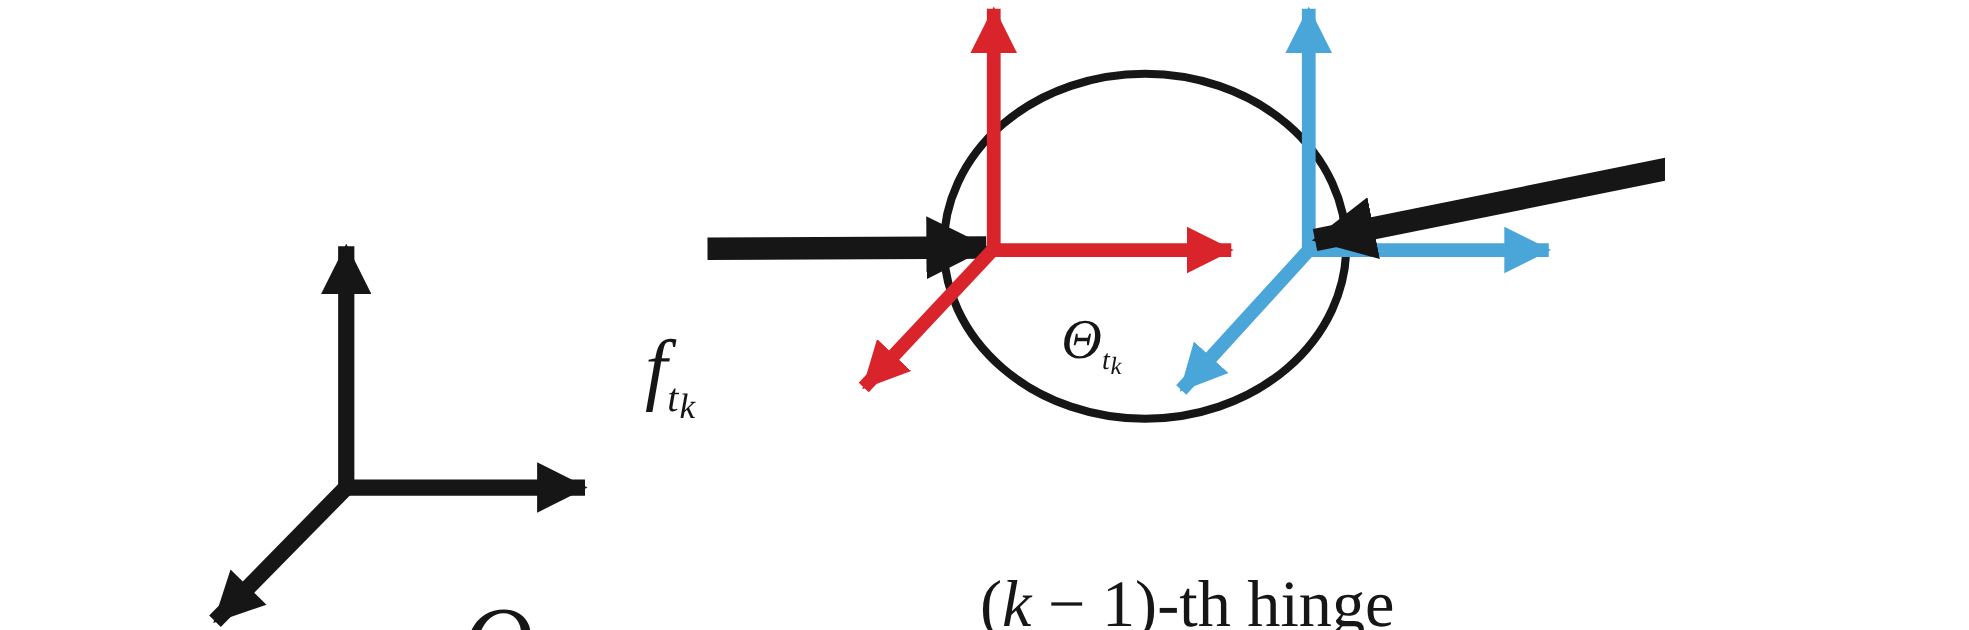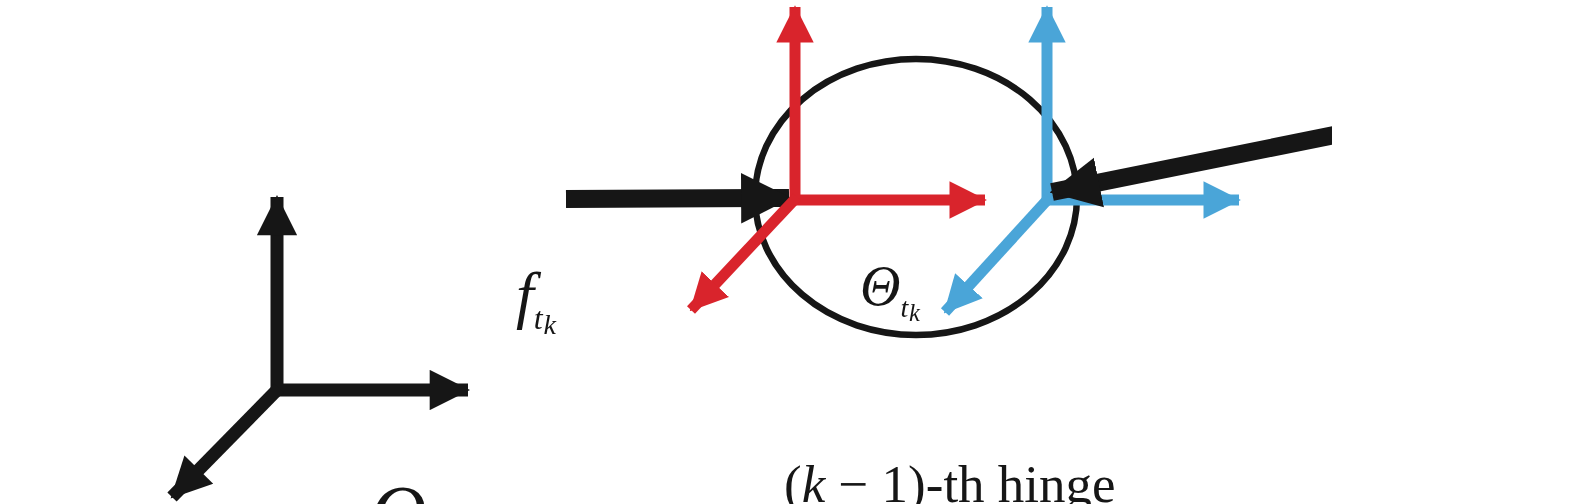--- a/index.html
+++ b/index.html
@@ -83,21 +83,21 @@
   </svg>
 
   <div class="math-label" style="left:292px;top:402px;font-size:78px;">
     <span>Θ</span>
   </div>
 
   <div class="math-label" style="left:452px;top:204px;font-size:64px;">
     <span>f</span><span class="sub-a">t</span><span class="sub-b">k</span>
   </div>
 
-  <div class="math-label" style="left:804px;top:207px;font-size:56px;">
+  <div class="math-label" style="left:804px;top:207px;font-size:45px;">
     <span>Θ</span><span class="sub-a">t</span><span class="sub-b">k</span>
   </div>
 
 
 
   <div class="caption" style="left:731px;top:405px;font-size:53px;">
     <span>(</span><span class="it">k</span><span> − 1)-th hinge</span>
   </div>
 
 </div>

